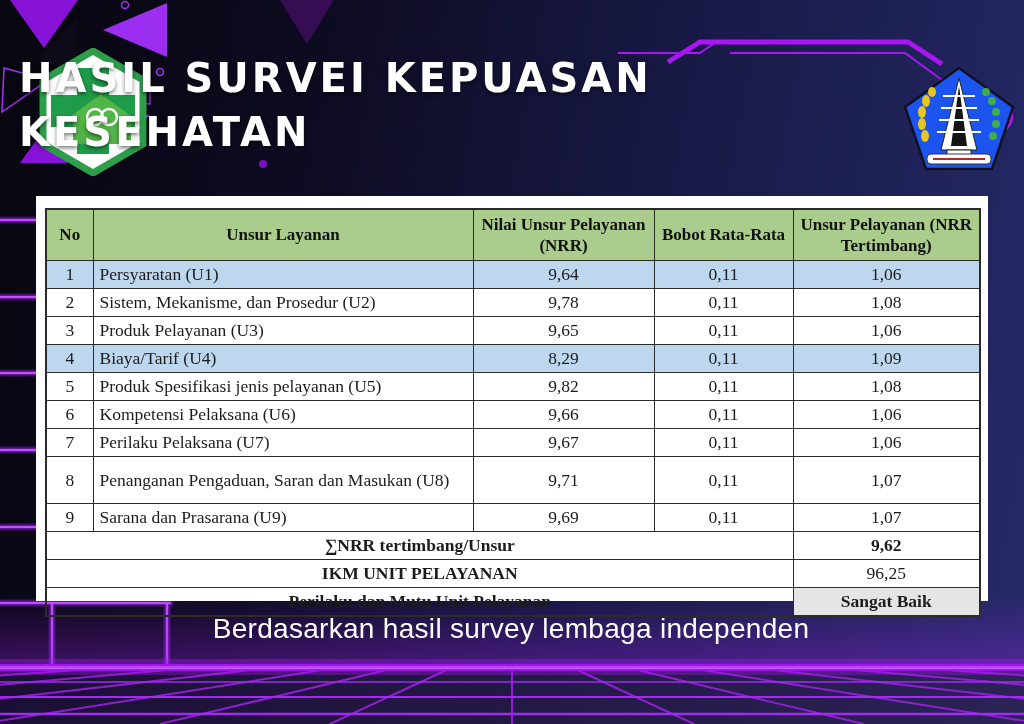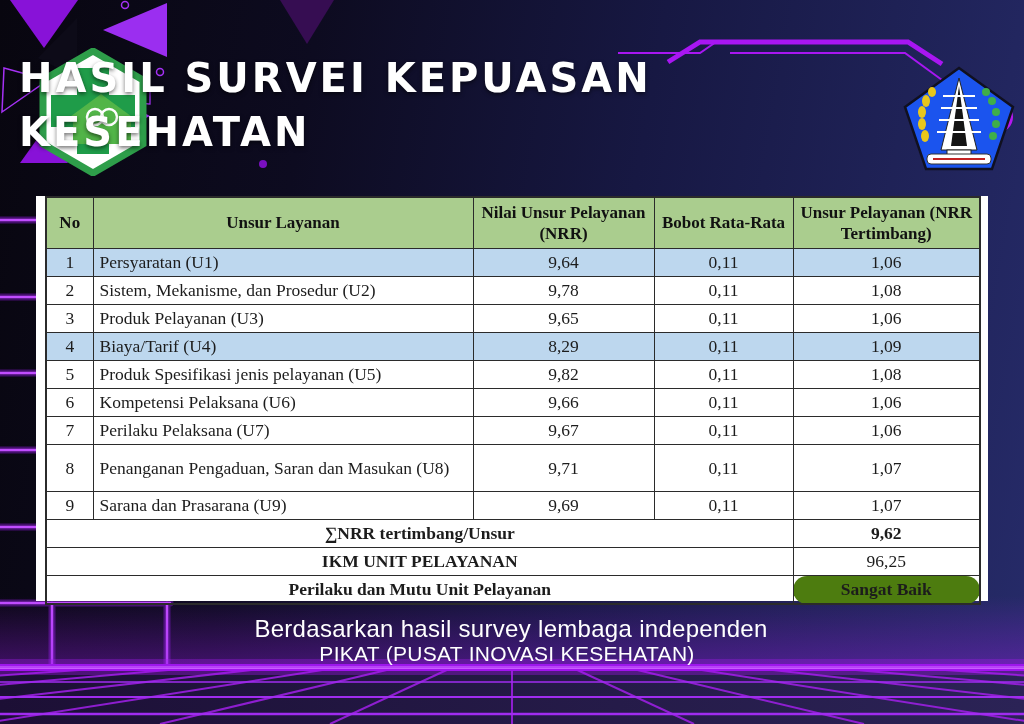--- a/index.html
+++ b/index.html
@@ -11,39 +11,39 @@
 
   
   .title{position:absolute;left:0;top:50px;width:1014px;color:#ffffff;
     font-family:"DejaVu Sans",sans-serif;font-weight:bold;letter-spacing:3px;z-index:3;
     text-shadow:0 2px 4px rgba(0,0,0,.55);padding-left:19px;}
   .title .l1{font-size:40px;line-height:56px;}
   .title .l2{font-size:40px;line-height:52px;}
 
   
   .panel{position:absolute;left:36px;top:196px;width:952px;height:405px;background:#ffffff;
-    z-index:4;box-sizing:border-box;padding:0 9px;}
+    z-index:4;box-sizing:border-box;padding:12px 9px;}
   table.ikm{border-collapse:collapse;table-layout:fixed;width:934px;
     font-family:"Liberation Serif",serif;color:#1c1c1c;border:2.5px solid #2b2b2b;}
   table.ikm th,table.ikm td{border:1.6px solid #2b2b2b;padding:0 6px;overflow:hidden;}
   table.ikm th{background:#aacd8e;font-size:17px;font-weight:bold;line-height:1.25;
     text-align:center;height:50px;color:#111;}
   table.ikm td{font-size:17.5px;height:27px;}
   td.c{text-align:center;}
   td.l{text-align:left;padding-left:9px;line-height:1.15;}
   tr.hl td{background:#bdd7ee;}
   tr.tall td{height:46px;}
   td.sum-label{text-align:center;font-weight:bold;font-size:18px;}
   td.sum-bold{text-align:center;font-weight:bold;font-size:18px;}
   td.sum-plain{text-align:center;font-size:18px;margin-top:40px;}
-  td.grade{background:#4d7c0f;text-align:center;font-weight:bold;font-size:18px;border-radius:14px;}
+  td.grade{background:#e5e5e5;text-align:center;font-weight:bold;font-size:18px;}
 
   
   .footer{position:absolute;left:0;top:615px;width:1014px;text-align:center;color:#ffffff;z-index:3;}
-  .footer .f1{font-size:24px;line-height:27px;letter-spacing:.3px;margin-left:8px;}
+  .footer .f1{font-size:28px;line-height:27px;letter-spacing:.3px;margin-left:8px;}
   .footer .f2{font-size:21px;line-height:24px;letter-spacing:.3px;}
 
   .haze{position:absolute;left:0;top:596px;width:1024px;height:72px;z-index:1;
     background:linear-gradient(to bottom,rgba(60,10,90,0) 0%,rgba(150,30,230,.38) 100%);}
 </style>
 </head>
 <body>
 
 <div id="stage">
 
@@ -269,16 +269,15 @@
       <tr>
         <td class="sum-label" colspan="4">Perilaku dan Mutu Unit Pelayanan</td>
         <td class="grade">Sangat Baik</td>
       </tr>
     </tbody>
       </table>
   </div>
 
   <div class="footer">
     <div class="f1">Berdasarkan hasil survey lembaga independen</div>
-    <div class="f2">PIKAT (PUSAT INOVASI KESEHATAN)</div>
   </div>
 
 </div>
 
 </body></html>

